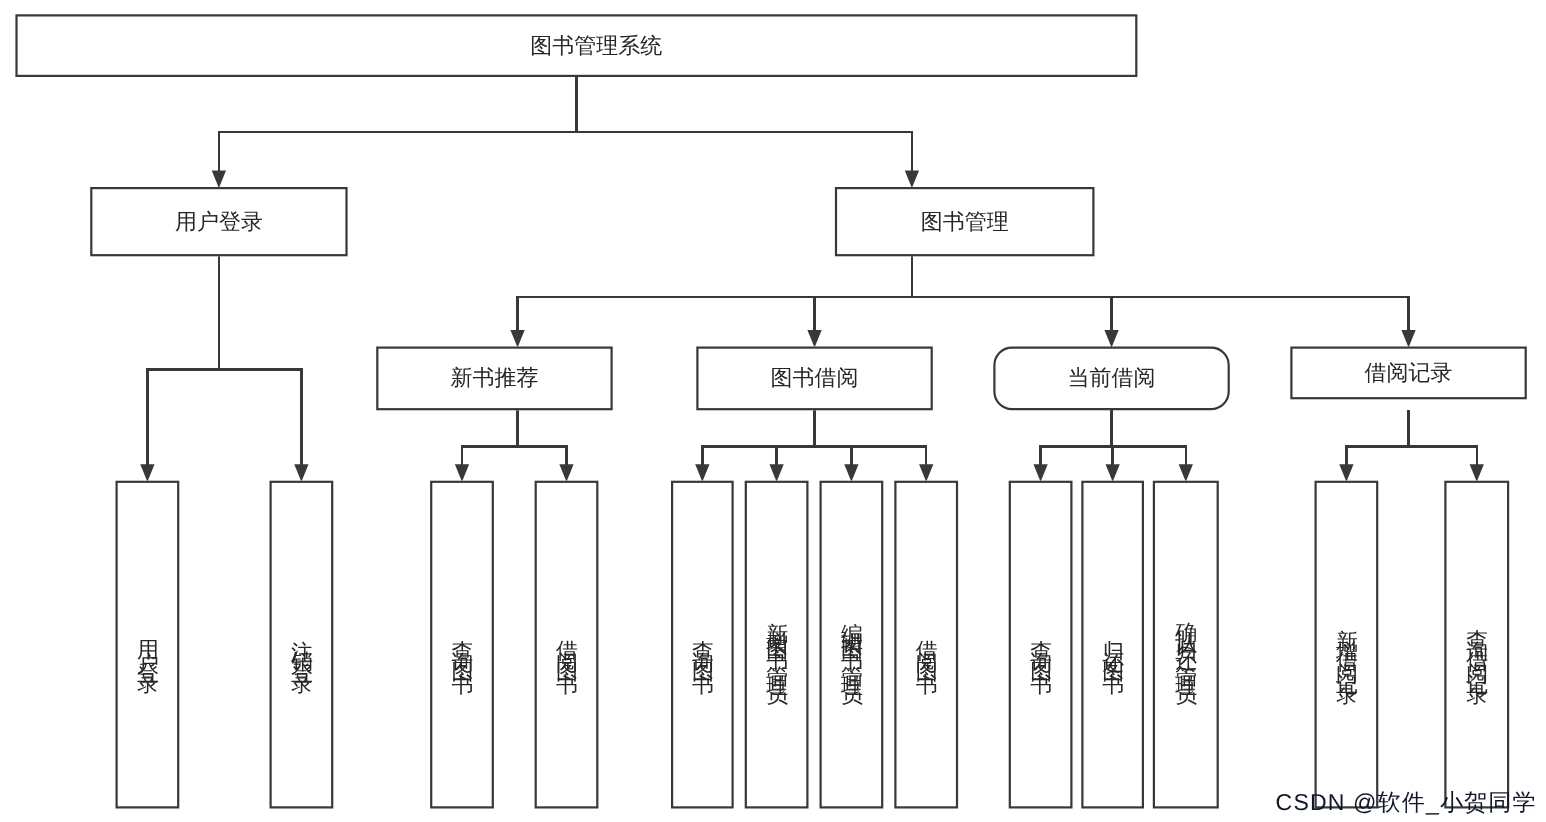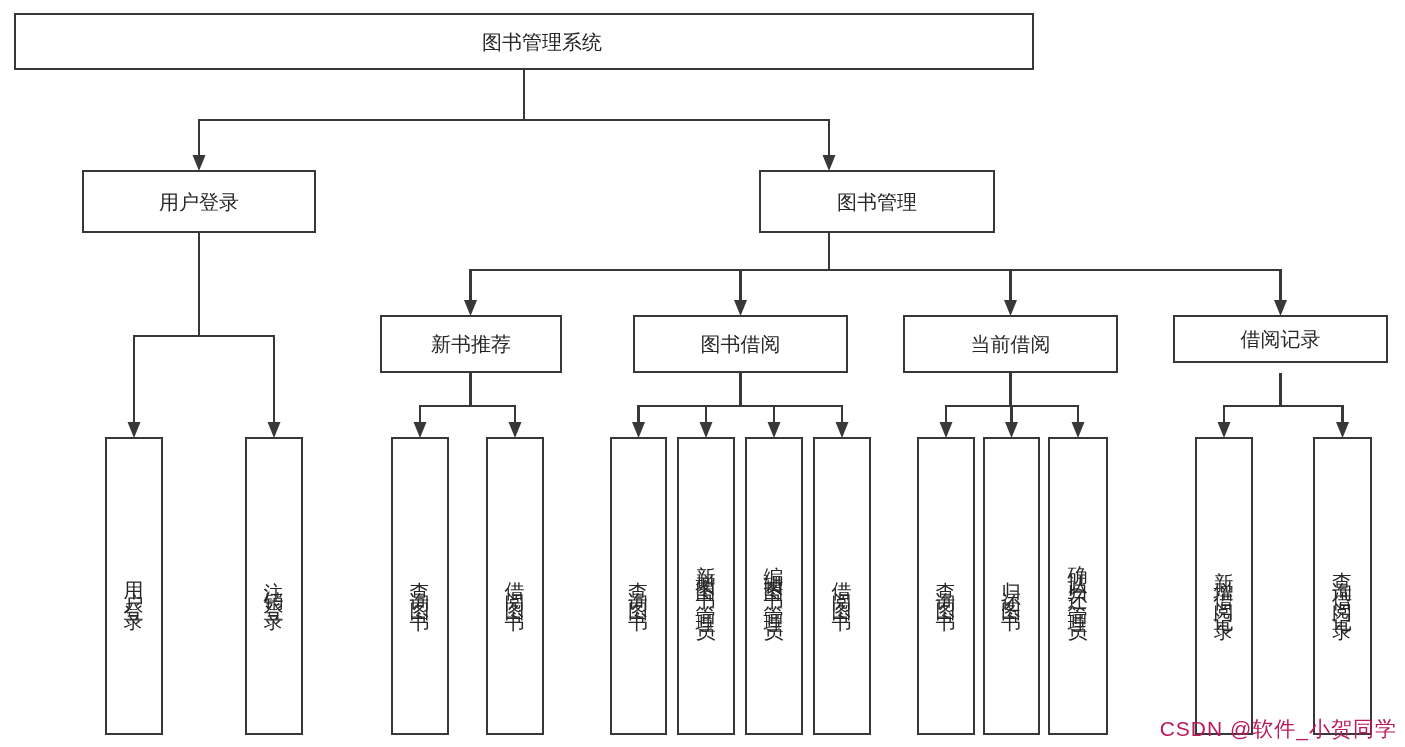--- a/index.html
+++ b/index.html
@@ -120,27 +120,27 @@
 
   <div class="node" style="left: 14px; top: 13px; width: 1020px; height: 57px; border-color: rgb(56, 56, 56); color: rgb(38, 38, 38); padding-left: 36px;">
       <span class="lbl">图书管理系统</span>
     </div>
   <div class="node" style="left: 82px; top: 170px; width: 234px; height: 63px; border-color: rgb(56, 56, 56); color: rgb(38, 38, 38);">
       <span class="lbl">用户登录</span>
     </div>
   <div class="node" style="left: 711px; top: 170px; width: 236px; height: 63px; border-color: rgb(56, 56, 56); color: rgb(38, 38, 38); margin-left: 48px;">
       <span class="lbl">图书管理</span>
     </div>
-  <div class="node" style="left: 380px; top: 315px; width: 182px; height: 58px; border-color: rgb(56, 56, 56); color: rgb(38, 38, 38);">
+  <div class="node" style="left: 342px; top: 315px; width: 215px; height: 58px; border-color: rgb(56, 56, 56); color: rgb(38, 38, 38);">
       <span class="lbl">新书推荐</span>
     </div>
   <div class="node" style="left: 633px; top: 315px; width: 215px; height: 58px; border-color: rgb(56, 56, 56); color: rgb(38, 38, 38); align-items: center;">
       <span class="lbl">图书借阅</span>
     </div>
-  <div class="node" style="left: 903px; top: 315px; width: 215px; height: 58px; border-color: rgb(56, 56, 56); color: rgb(38, 38, 38);">
+  <div class="node" style="left: 903px; top: 315px; width: 215px; height: 58px; border-color: rgb(56, 56, 56); color: rgb(38, 38, 38); border-radius: 17px;">
       <span class="lbl">当前借阅</span>
     </div>
   <div class="node" style="left: 1173px; top: 315px; width: 215px; height: 48px; border-color: rgb(56, 56, 56); color: rgb(38, 38, 38);">
       <span class="lbl">借阅记录</span>
     </div>
   <div class="node vnode" style="left: 105px; top: 437px; width: 58px; height: 298px; border-color: rgb(56, 56, 56); color: rgb(38, 38, 38);">
       <span class="lbl">用户登录</span>
     </div>
   <div class="node vnode" style="left: 245px; top: 437px; width: 58px; height: 298px; border-color: rgb(56, 56, 56); color: rgb(38, 38, 38);">
       <span class="lbl">注销登录</span>
@@ -172,14 +172,14 @@
   <div class="node vnode tight" style="left: 1048px; top: 437px; width: 60px; height: 298px; border-color: rgb(56, 56, 56); color: rgb(38, 38, 38);">
       <span class="lbl">确认归还（管理员）</span>
     </div>
   <div class="node vnode" style="left: 1195px; top: 437px; width: 58px; height: 298px; border-color: rgb(56, 56, 56); color: rgb(38, 38, 38);">
       <span class="lbl">新增借阅记录</span>
     </div>
   <div class="node vnode" style="left: 1313px; top: 437px; width: 59px; height: 298px; border-color: rgb(56, 56, 56); color: rgb(38, 38, 38);">
       <span class="lbl">查询借阅记录</span>
     </div>
 
-  <div id="watermark" style="color: #be185d; margin-left: 44px;">CSDN @软件_小贺同学</div>
+  <div id="watermark" style="color: #0f172a; margin-left: 44px;">CSDN @软件_小贺同学</div>
 </div>
 
 </body></html>

